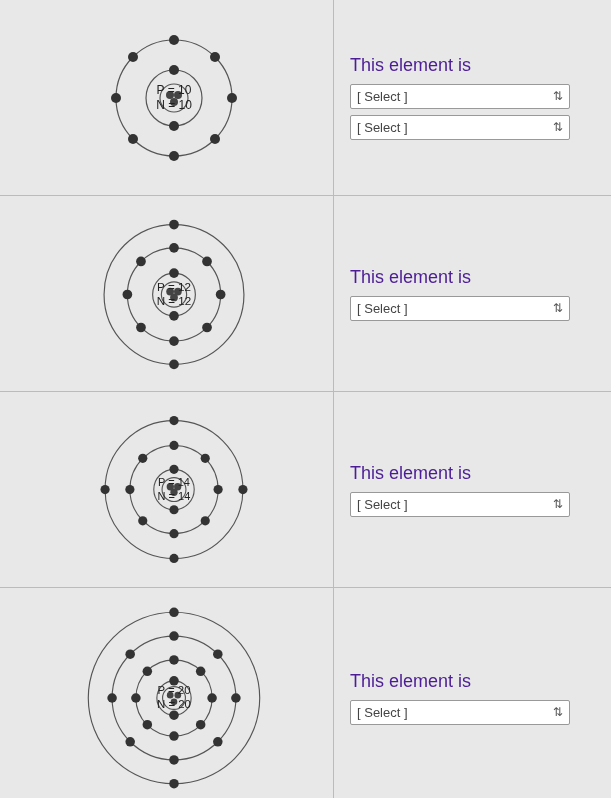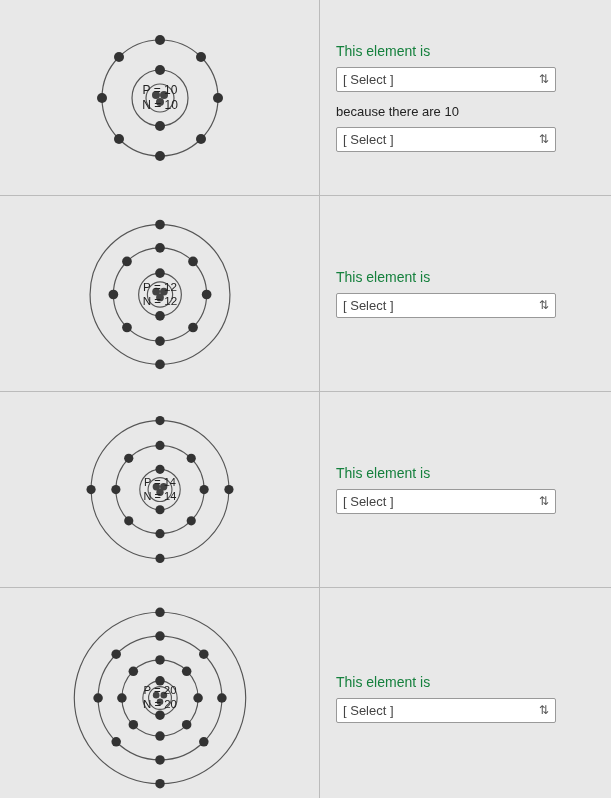--- a/index.html
+++ b/index.html
@@ -21,32 +21,33 @@
       background: #e8e8e8;
     }
     .atom-cell {
       width: 320px;
       min-height: 195px;
       display: flex;
       align-items: center;
       justify-content: center;
       border-right: 1px solid #bbb;
       padding: 10px;
+      margin-left: 14px;
     }
     .info-cell {
       flex: 1;
       padding: 14px 16px;
       display: flex;
       flex-direction: column;
       justify-content: center;
       gap: 6px;
     }
     .element-label {
-      font-size: 14px;
-      color: #15803d;
+      font-size: 18px;
+      color: #4c1d95;
       margin-bottom: 2px;
     }
     .because-label {
       font-size: 13px;
       color: #222;
       margin-top: 6px;
       margin-bottom: 2px;
     }
     .select-wrapper {
       display: flex;
@@ -131,21 +132,20 @@
       <div class="select-wrapper">
         <select>
           <option value="" selected="">[ Select ]</option>
           <option value="neon">Neon</option>
           <option value="magnesium">Magnesium</option>
           <option value="silicon">Silicon</option>
           <option value="calcium">Calcium</option>
         </select>
         <span class="select-arrow">⇅</span>
       </div>
-      <div class="because-label">because there are 10</div>
       <div class="select-wrapper">
         <select>
           <option value="" selected="">[ Select ]</option>
           <option value="protons">protons</option>
           <option value="neutrons">neutrons</option>
           <option value="electrons">electrons</option>
         </select>
         <span class="select-arrow">⇅</span>
       </div>
     </div>

